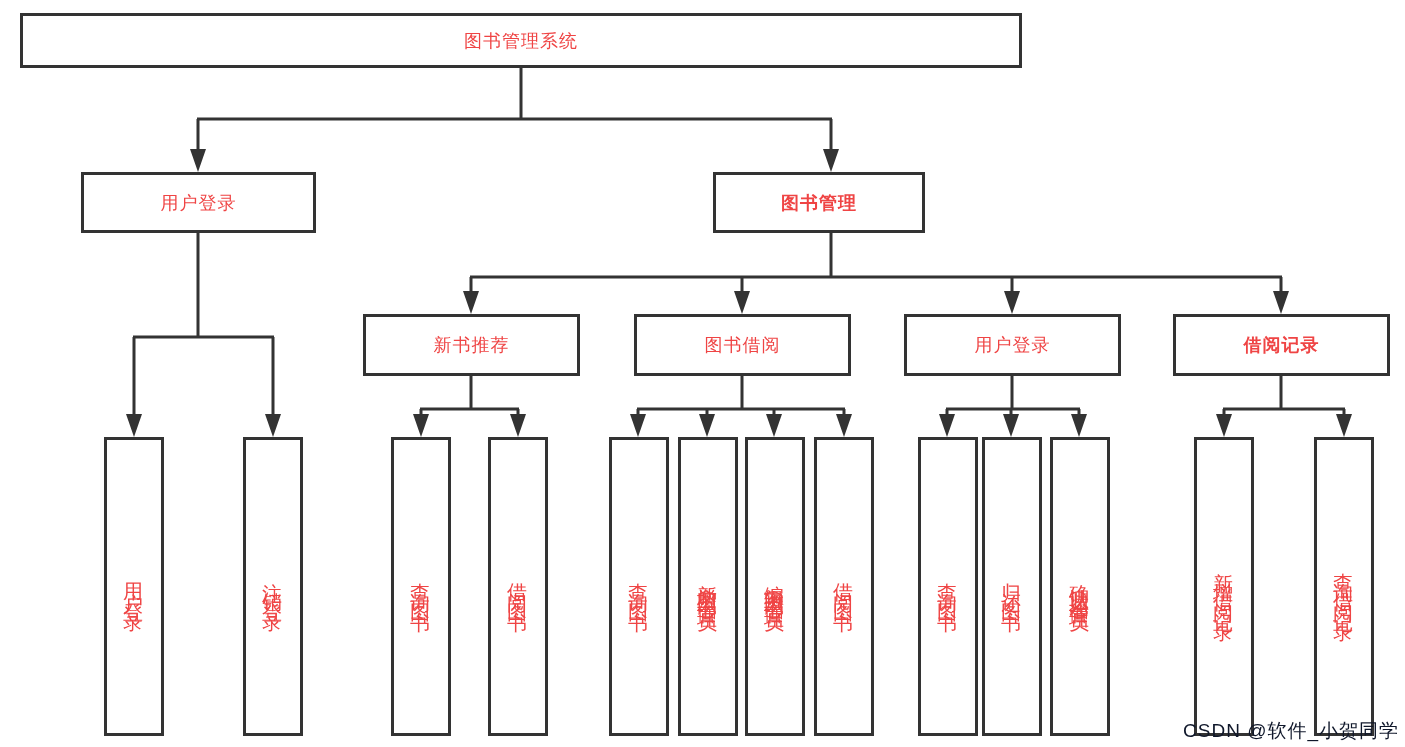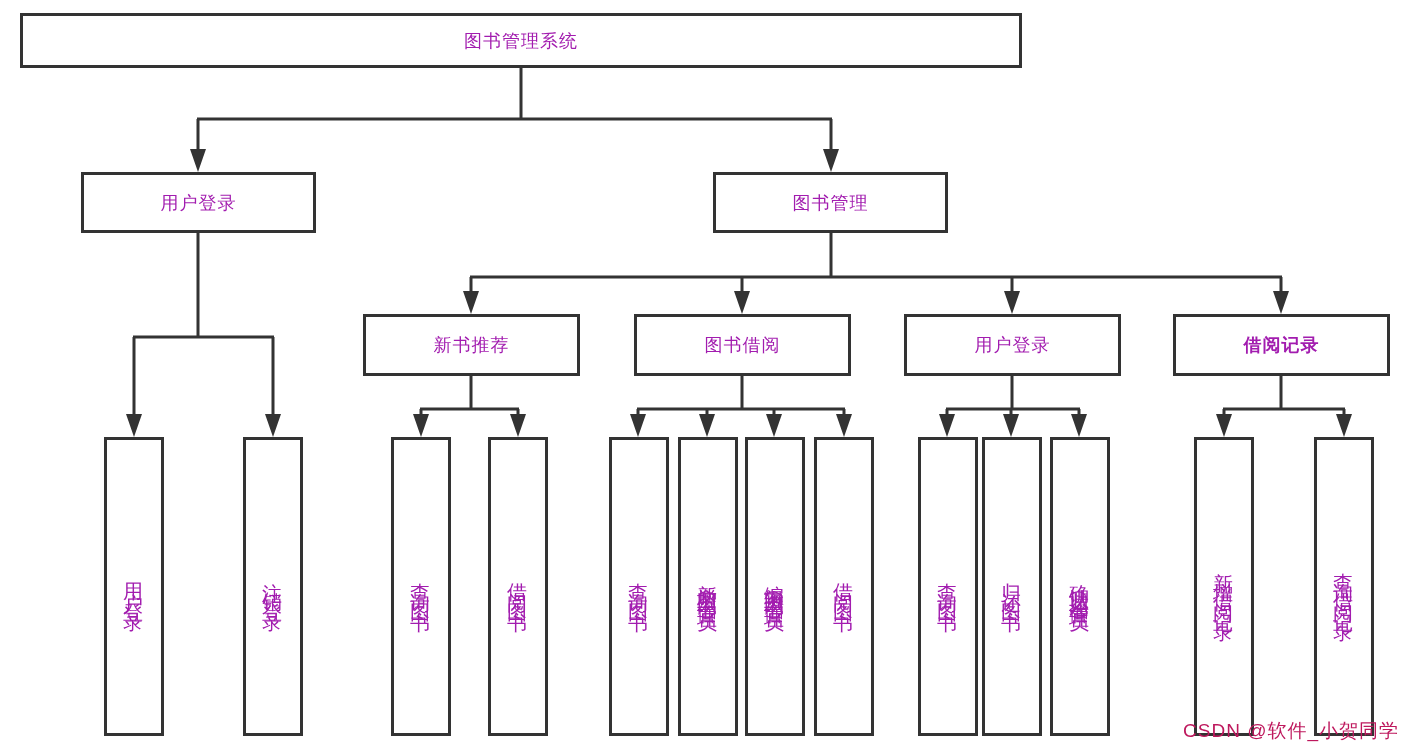--- a/index.html
+++ b/index.html
@@ -19,21 +19,21 @@
     position: absolute;
     left: 0; top: 0;
     width: 1405px; height: 747px;
     z-index: 1;
   }
   .node {
     position: absolute;
     box-sizing: border-box;
     background: #ffffff;
     border: 3px solid #333333;
-    color: #a21caf;
+    color: #ef4444;
     z-index: 2;
   }
   .hnode {
     display: flex;
     align-items: center;
     justify-content: center;
     font-size: 18px;
     letter-spacing: 1px;
   }
   .vnode {
@@ -48,21 +48,21 @@
     height: 299px;
     width: 60px;
   }
   .vnode.tight { letter-spacing: 4px; }
   #watermark {
     position: absolute;
     right: 6px;
     bottom: 3px;
     font-size: 19px;
     letter-spacing: 1px;
-    color: #be185d;
+    color: #0f172a;
     z-index: 3;
     white-space: nowrap;
   }
 </style>
 </head>
 <body>
 
 <div id="canvas">
 
   <svg id="wires" viewBox="0 0 1405 747" xmlns="http://www.w3.org/2000/svg">
@@ -92,21 +92,21 @@
       <polygon points="1003,414 1019,414 1011,437"></polygon>
       <polygon points="1071,414 1087,414 1079,437"></polygon>
       <polygon points="1216,414 1232,414 1224,437"></polygon>
       <polygon points="1336,414 1352,414 1344,437"></polygon>
     </g>
   </svg>
 
   <div class="node hnode" style="left:20px; top:13px; width:1002px; height:55px;">图书管理系统</div>
 
   <div class="node hnode" style="left:81px; top:172px; width:235px; height:61px;">用户登录</div>
-  <div class="node hnode" style="left:713px; top:172px; width:235px; height:61px;">图书管理</div>
+  <div class="node hnode" style="left:713px; top:172px; width:212px; height:61px;font-weight:bold;">图书管理</div>
 
   <div class="node hnode" style="left:634px; top:314px; width:217px; height:62px;">图书借阅</div>
   <div class="node hnode" style="left:363px; top:314px; width:217px; height:62px;">新书推荐</div>
   <div class="node hnode" style="left:904px; top:314px; width:217px; height:62px;">用户登录</div>
   <div class="node hnode" style="left:1173px; top:314px; width:217px; height:62px;font-weight:bold;">借阅记录</div>
 
   <div class="node vnode" style="left:104px;">用户登录</div>
   <div class="node vnode" style="left:243px;">注销登录</div>
 
   <div class="node vnode" style="left:391px;">查询图书</div>

